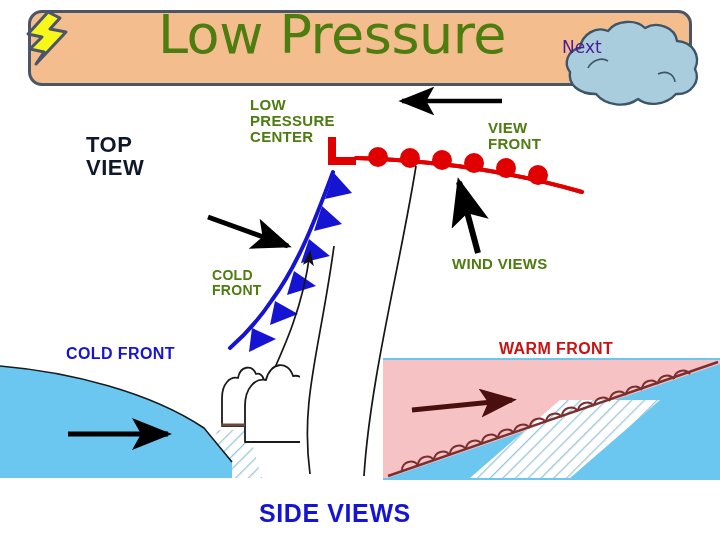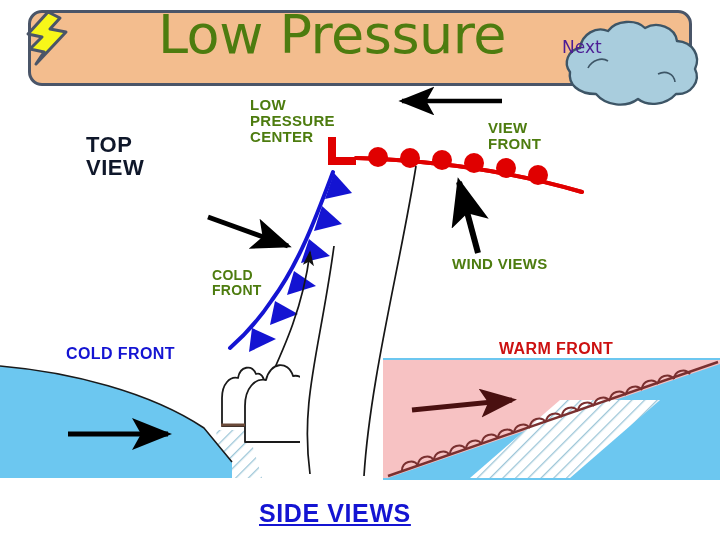--- a/index.html
+++ b/index.html
@@ -127,21 +127,20 @@
   }
   #lbl-warm-front-side {
     left: 499px; top: 341px;
     font-size: 16px;
     letter-spacing: 0.4px;
   }
   #lbl-side-views {
     left: 259px; top: 500px;
     font-size: 25px;
     letter-spacing: 0.6px;
-    text-decoration: underline;
   }
 </style>
 </head>
 <body>
 
 <div id="slide">
 
   <div id="title-bar"></div>
 
   <svg id="bolt-icon" viewBox="0 0 60 62">

